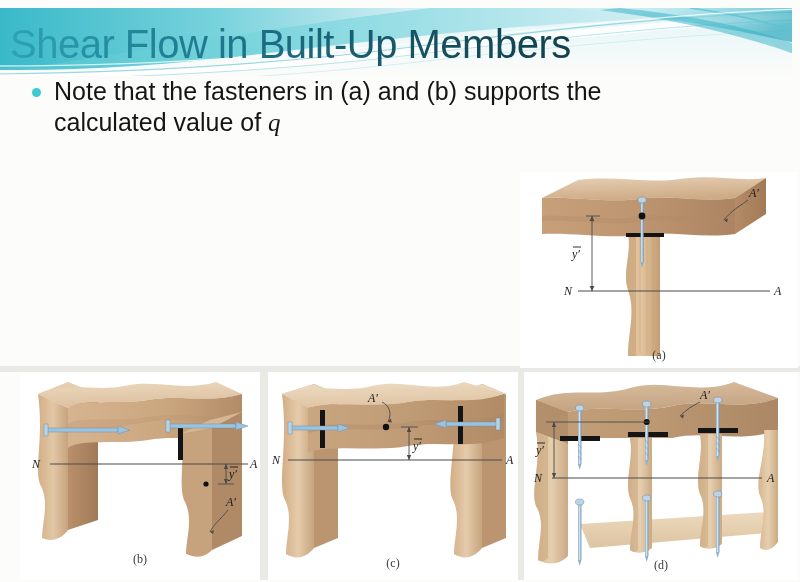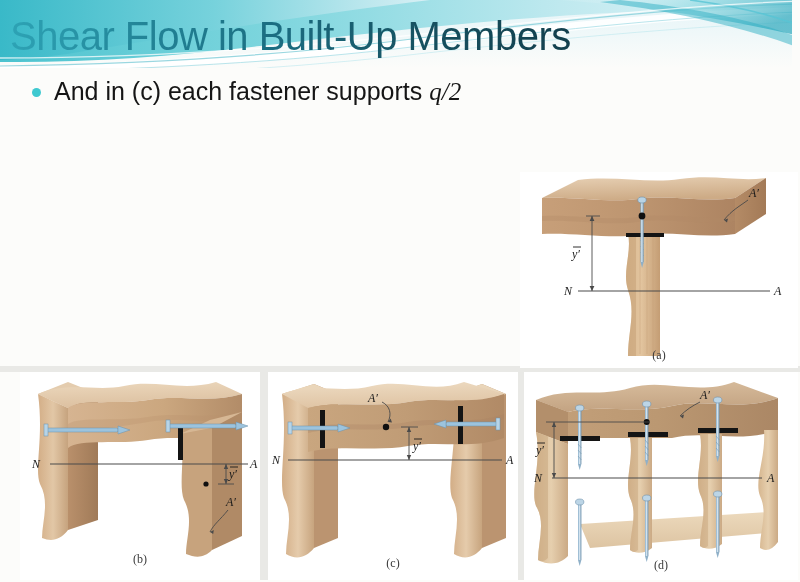--- a/index.html
+++ b/index.html
@@ -4,21 +4,21 @@
 <style>
   html,body{margin:0;padding:0;}
   body{
     width:800px;height:582px;overflow:hidden;position:relative;
     background:#fbfbf9;
     font-family:"Liberation Sans", sans-serif;
   }
   .slide{position:absolute;inset:0;background:#fcfcfa;}
 
   
-  .header{position:absolute;left:0;top:0;width:792px;height:68px;overflow:hidden;}
+  .header{position:absolute;left:0;top:8px;width:792px;height:68px;overflow:hidden;}
   .header-svg{position:absolute;left:0;top:0;}
   .title{
     position:absolute;left:10px;top:14px;
     font-size:40px;font-weight:400;letter-spacing:-0.5px;
     white-space:nowrap;
     background:linear-gradient(90deg,#2da3b5 0%,#238699 22%,#1b6c80 48%,#16505f 75%,#123f4d 100%);
     -webkit-background-clip:text;background-clip:text;
     -webkit-text-fill-color:transparent;color:#164f5e;
   }
 
@@ -92,25 +92,28 @@
       <path d="M560,0 C650,6 730,20 800,36 L800,0 Z" fill="url(#gSweep)" opacity="0.75"></path>
       <path d="M620,0 C700,8 760,22 800,38 L800,48 C745,28 680,12 600,2 Z" fill="#2fb0c4" opacity="0.5"></path>
       <path d="M690,0 C735,6 775,16 800,26" fill="none" stroke="#57c4d4" stroke-width="1.6" opacity="0.8"></path>
       <path d="M0,58 C140,58 300,48 460,30 C600,14 710,4 800,1" fill="none" stroke="#ffffff" stroke-width="1.3" opacity="0.75"></path>
     </svg>
     <div class="title">Shear Flow in Built-Up Members</div>
   </div>
 
   <div class="bullets">
 
-
     <div class="bullet">
       <span class="dot"></span>
-      <span>And in (c) each fastener supports </span><span class="mathq">q/</span><span class="mathq num">2</span>
+      <span>Note that the fasteners in (a) and (b) supports the</span>
+      <span class="l2">
+        <span>calculated value of </span><span class="mathq">q</span>
+      </span>
     </div>
+
 
 
   </div>
 
   <div class="panel-sep" style="left:260px;top:372px;width:8px;height:208px;"></div>
   <div class="panel-sep" style="left:518px;top:372px;width:6px;height:208px;"></div>
   <div class="panel-sep" style="left:0px;top:366px;width:800px;height:6px;"></div>
 
   <div class="fig fig-a">
     <svg width="278" height="196" viewBox="0 0 278 196">

